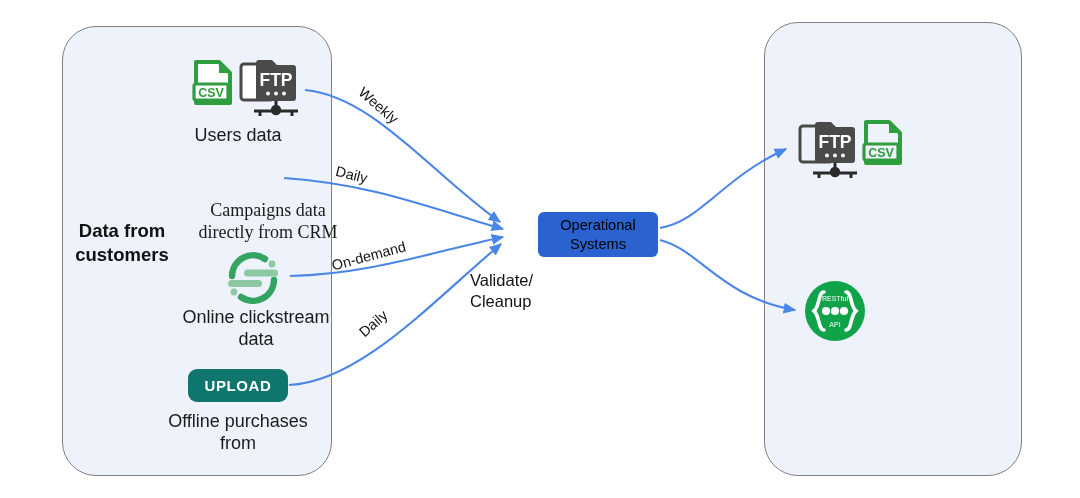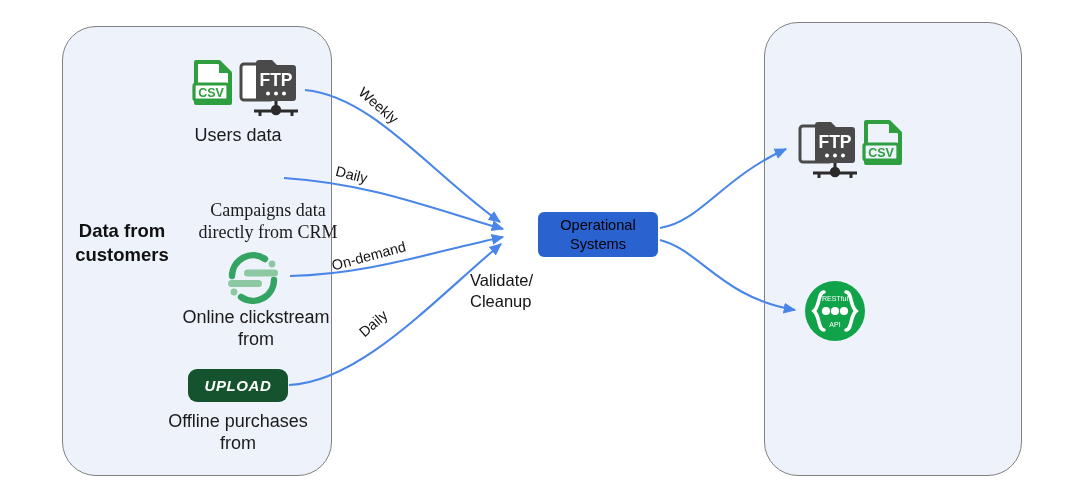--- a/index.html
+++ b/index.html
@@ -85,30 +85,29 @@
     justify-content: center;
     text-align: center;
     white-space: pre-line;
   }
 
   
   #upload-btn {
     position: absolute;
     left: 188px; top: 369px;
     width: 100px; height: 33px;
-    background: #14532d;
+    background: #0f766e;
     border-radius: 9px;
     color: #ffffff;
     font-weight: bold;
     font-size: 15px;
     letter-spacing: 0.6px;
     display: flex;
     align-items: center;
     justify-content: center;
-    font-style: italic;
   }
 
   .icon-wrap { position: absolute; }
 </style>
 </head>
 <body>
 
 <div id="canvas">
 
   <div class="panel" id="panel-left"></div>
@@ -175,21 +174,21 @@
       <path d="M12,28 A21,21 0 0 1 45,11" fill="none" stroke="#34a463" stroke-width="6.4" stroke-linecap="round"></path>
       <path d="M54,32 A21,21 0 0 1 21,49" fill="none" stroke="#34a463" stroke-width="6.4" stroke-linecap="round"></path>
       <rect x="24" y="21.5" width="34" height="7" rx="3.5" fill="#8cc9a2"></rect>
       <rect x="8" y="32" width="34" height="7" rx="3.5" fill="#8cc9a2"></rect>
       <circle cx="52" cy="16" r="3.4" fill="#8cc9a2"></circle>
       <circle cx="14" cy="44" r="3.4" fill="#8cc9a2"></circle>
     </svg>
   </div>
 
   <div class="node-caption" style="left:178px; top:306px; width:156px;">Online clickstream
-from</div>
+data</div>
 
   <div id="upload-btn">UPLOAD</div>
 
   <div class="node-caption" style="left:162px; top:410px; width:152px;">Offline purchases
 from</div>
 
   <div class="edge-label" style="left:366px; top:84px; transform: rotate(41deg);">Weekly</div>
   <div class="edge-label" style="left:338px; top:163px; transform: rotate(14deg);">Daily</div>
   <div class="edge-label" style="left:330px; top:258px; transform: rotate(-15deg);">On-demand</div>
   <div class="edge-label" style="left:356px; top:328px; transform: rotate(-41deg);">Daily</div>

